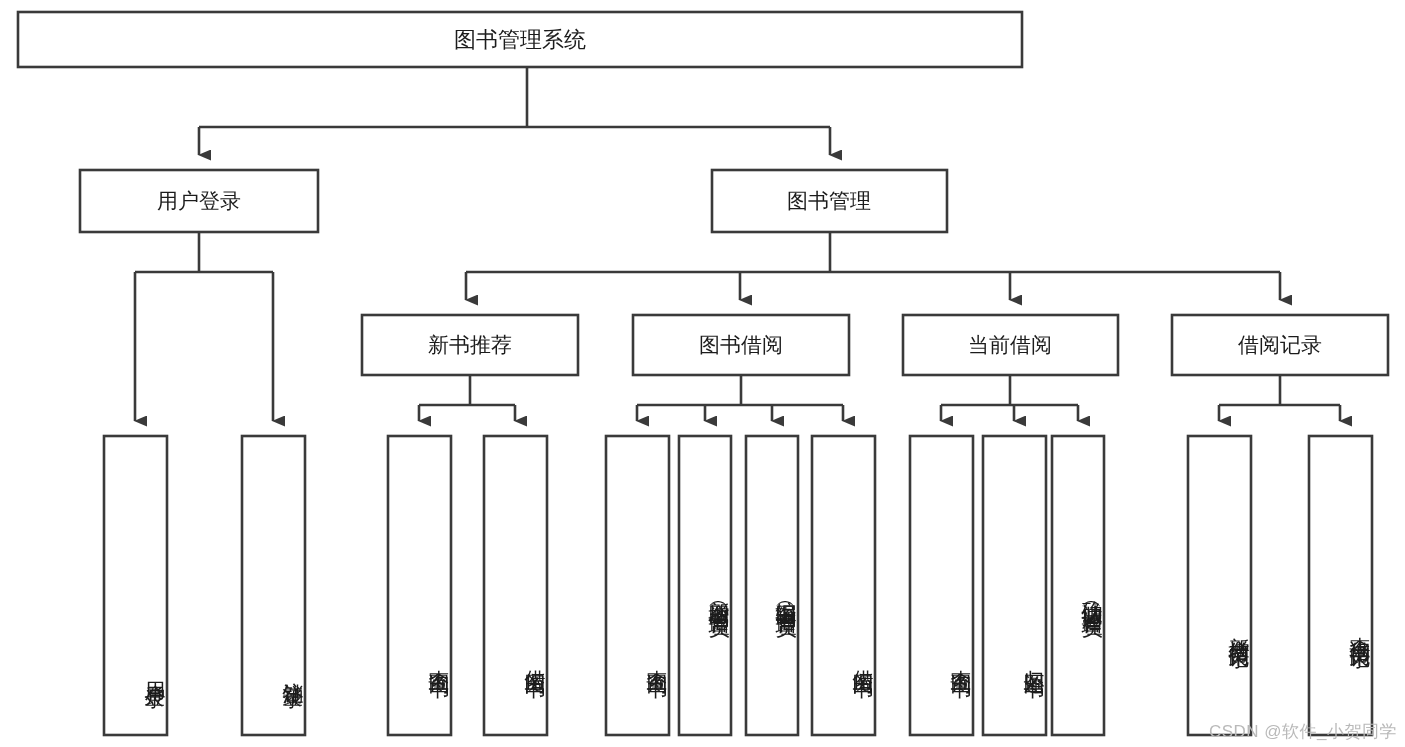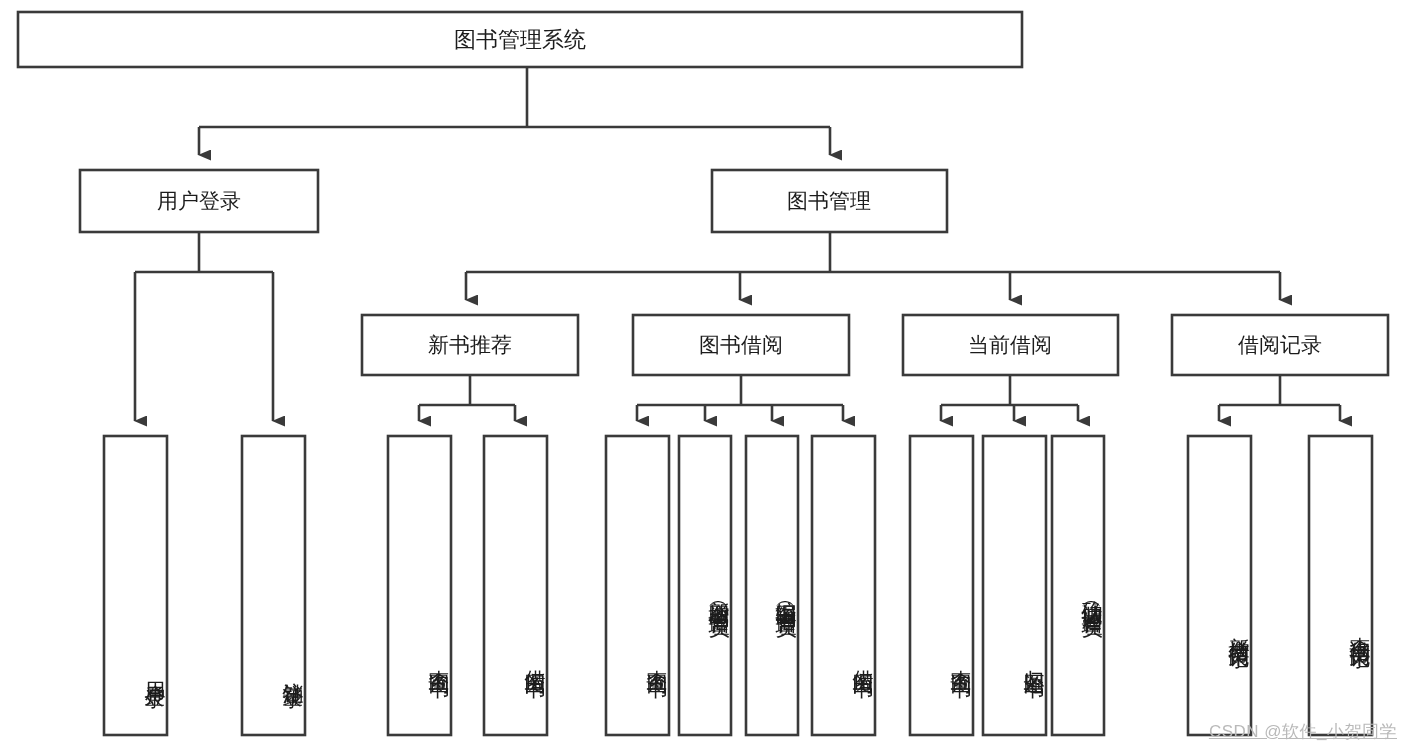--- a/index.html
+++ b/index.html
@@ -68,21 +68,20 @@
   }
   .watermark {
     position: absolute;
     right: 8px;
     bottom: 4px;
     font-family: "Liberation Sans", "DejaVu Sans", sans-serif;
     font-size: 17px;
     color: #b9b9b9;
     letter-spacing: 0.5px;
     white-space: nowrap;
-    text-decoration: underline;
   }
 </style>
 </head>
 <body>
 
 <div id="diagram-root">
 
   <svg id="tree-svg" viewBox="0 0 1405 747" xmlns="http://www.w3.org/2000/svg">
 
     <defs>

